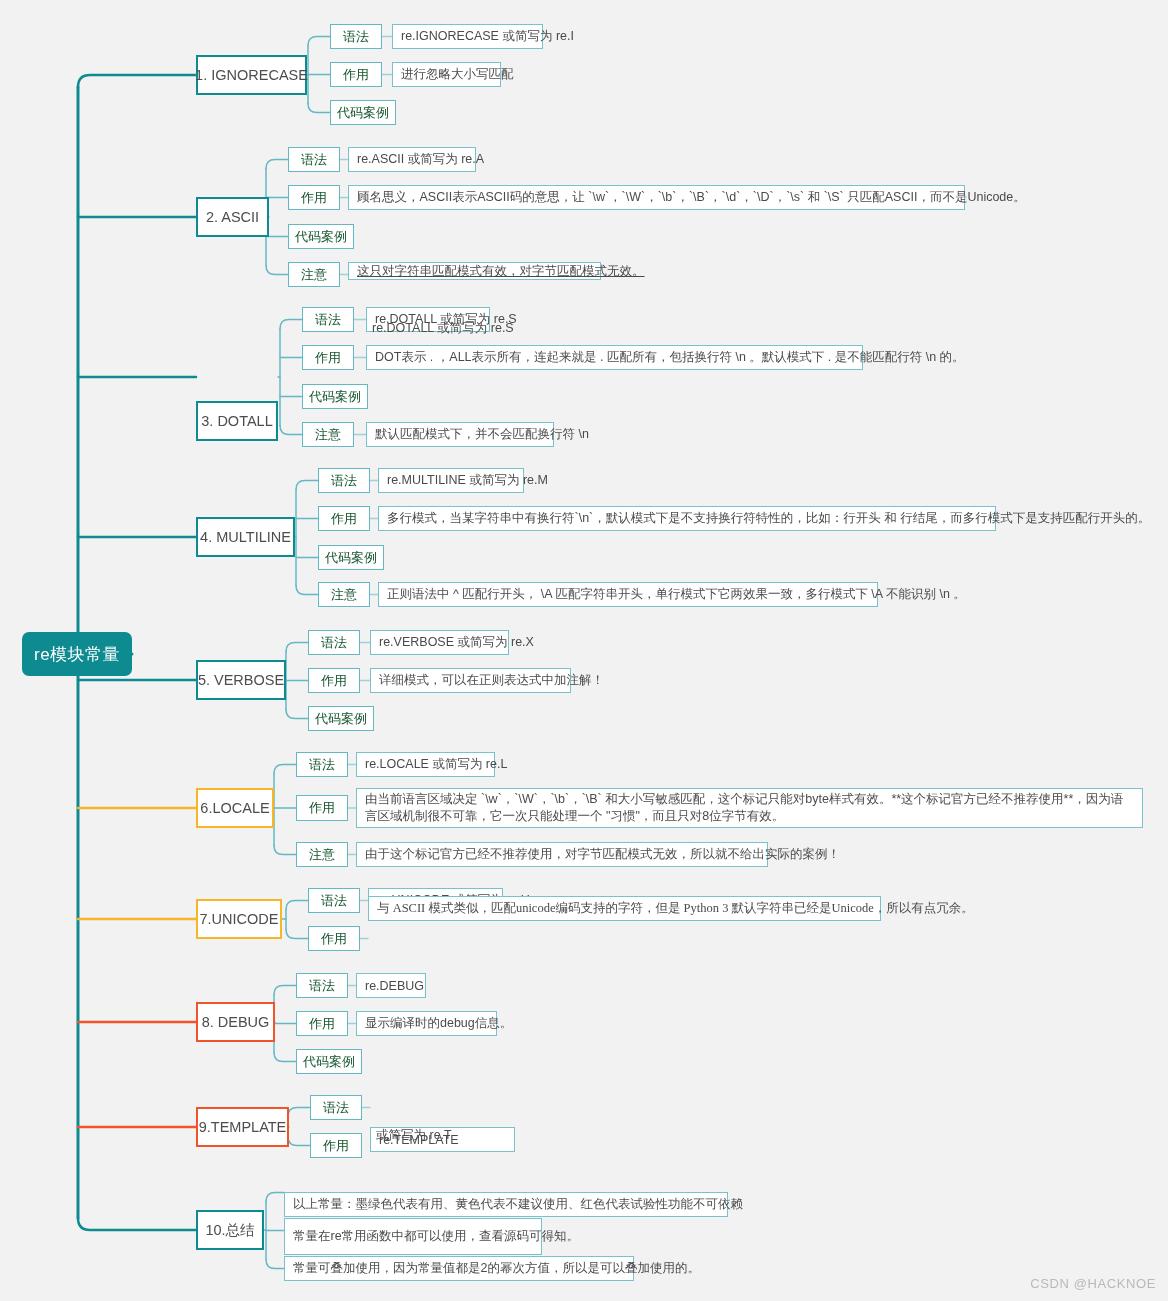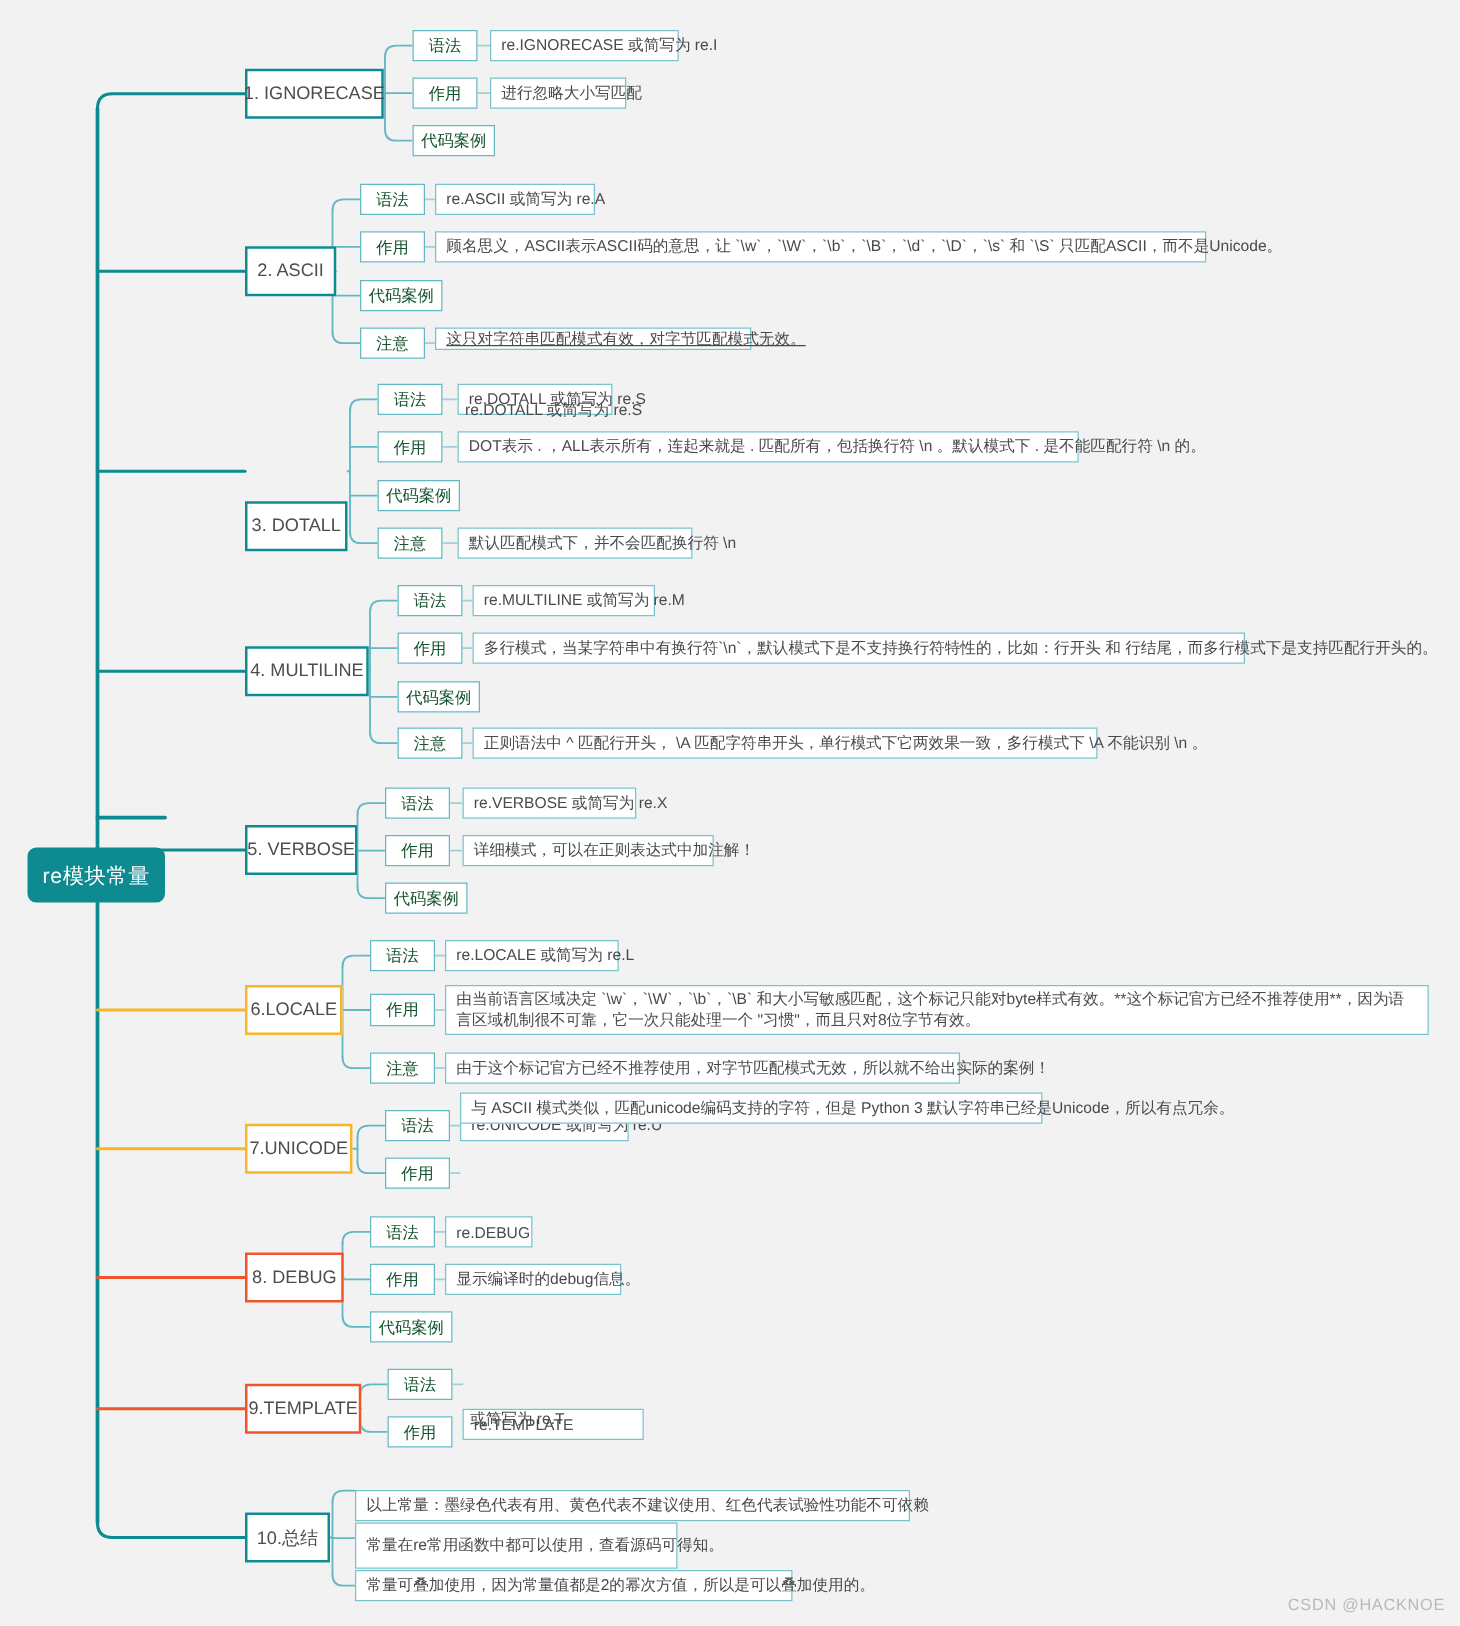--- a/index.html
+++ b/index.html
@@ -125,21 +125,21 @@
       <path d="M 288 1116.5 Q 288 1107.5 297 1107.5 H 310" fill="none" stroke="#63b8c4" stroke-width="1.5" stroke-linecap="round" stroke-linejoin="round"></path>
       <path d="M 362 1107.5 H 370" fill="none" stroke="#9ed1d8" stroke-width="1.3" stroke-linecap="round" stroke-linejoin="round"></path>
       <path d="M 288 1136.5 Q 288 1145.5 297 1145.5 H 310" fill="none" stroke="#63b8c4" stroke-width="1.5" stroke-linecap="round" stroke-linejoin="round"></path>
       <path d="M 264 1230 H 266" fill="none" stroke="#63b8c4" stroke-width="1.5" stroke-linecap="round" stroke-linejoin="round"></path>
       <path d="M 266 1201.5 V 1259.5" fill="none" stroke="#63b8c4" stroke-width="1.5" stroke-linecap="round" stroke-linejoin="round"></path>
       <path d="M 266 1201.5 Q 266 1192.5 275 1192.5 H 284" fill="none" stroke="#63b8c4" stroke-width="1.5" stroke-linecap="round" stroke-linejoin="round"></path>
       <path d="M 266 1230.5 H 284" fill="none" stroke="#63b8c4" stroke-width="1.5" stroke-linecap="round" stroke-linejoin="round"></path>
       <path d="M 266 1259.5 Q 266 1268.5 275 1268.5 H 284" fill="none" stroke="#63b8c4" stroke-width="1.5" stroke-linecap="round" stroke-linejoin="round"></path>
     </svg>
   <div id="nodes">
-      <div class="node root" style="left: 22px; top: 632px; width: 110px; height: 44px; margin-top: 46px;">re模块常量</div>
+      <div class="node root" style="left: 22px; top: 632px; width: 110px; height: 44px;">re模块常量</div>
       <div class="node lvl1" style="left: 196px; top: 55px; width: 111px; height: 40px;">1. IGNORECASE</div>
       <div class="node lvl1" style="left: 196px; top: 197px; width: 73px; height: 40px;">2. ASCII</div>
       <div class="node lvl1" style="left: 196px; top: 357px; width: 82px; height: 40px; margin-top: 44px;">3. DOTALL</div>
       <div class="node lvl1" style="left: 196px; top: 517px; width: 99px; height: 40px;">4. MULTILINE</div>
       <div class="node lvl1" style="left: 196px; top: 660px; width: 90px; height: 40px;">5. VERBOSE</div>
       <div class="node lvl1 amber" style="left: 196px; top: 788px; width: 78px; height: 40px;">6.LOCALE</div>
       <div class="node lvl1 amber" style="left: 196px; top: 899px; width: 86px; height: 40px;">7.UNICODE</div>
       <div class="node lvl1 red" style="left: 196px; top: 1002px; width: 79px; height: 40px;">8. DEBUG</div>
       <div class="node lvl1 red" style="left: 196px; top: 1107px; width: 93px; height: 40px;">9.TEMPLATE</div>
       <div class="node lvl1" style="left: 196px; top: 1210px; width: 68px; height: 40px;">10.总结</div>
@@ -177,21 +177,21 @@
       <div class="node lvl2" style="left: 308px; top: 706px; width: 66px; height: 25px;">代码案例</div>
       <div class="node lvl2" style="left: 296px; top: 752px; width: 52px; height: 25px;">语法</div>
       <div class="node leaf" style="left: 356px; top: 752px; width: 139px; height: 25px;">re.LOCALE 或简写为 re.L</div>
       <div class="node lvl2" style="left: 296px; top: 795px; width: 52px; height: 26px;">作用</div>
       <div class="node leaf wrap" style="left: 356px; top: 788px; width: 787px; height: 40px;">由当前语言区域决定 `\w`，`\W`，`\b`，`\B` 和大小写敏感匹配，这个标记只能对byte样式有效。**这个标记官方已经不推荐使用**，因为语言区域机制很不可靠，它一次只能处理一个 "习惯"，而且只对8位字节有效。</div>
       <div class="node lvl2" style="left: 296px; top: 842px; width: 52px; height: 25px;">注意</div>
       <div class="node leaf" style="left: 356px; top: 842px; width: 412px; height: 25px;">由于这个标记官方已经不推荐使用，对字节匹配模式无效，所以就不给出实际的案例！</div>
       <div class="node lvl2" style="left: 308px; top: 888px; width: 52px; height: 25px;">语法</div>
       <div class="node leaf" style="left: 368px; top: 888px; width: 135px; height: 25px;">re.UNICODE 或简写为 re.U</div>
       <div class="node lvl2" style="left: 308px; top: 926px; width: 52px; height: 25px;">作用</div>
-      <div class="node leaf" style="left: 368px; top: 874px; width: 466px; height: 25px;">与 ASCII 模式类似，匹配unicode编码支持的字符，但是 Python 3 默认字符串已经是Unicode，所以有点冗余。</div>
+      <div class="node leaf" style="left: 368px; top: 896px; width: 513px; height: 25px; font-family: Liberation Serif, serif;">与 ASCII 模式类似，匹配unicode编码支持的字符，但是 Python 3 默认字符串已经是Unicode，所以有点冗余。</div>
       <div class="node lvl2" style="left: 296px; top: 973px; width: 52px; height: 25px;">语法</div>
       <div class="node leaf" style="left: 356px; top: 973px; width: 70px; height: 25px;">re.DEBUG</div>
       <div class="node lvl2" style="left: 296px; top: 1011px; width: 52px; height: 25px;">作用</div>
       <div class="node leaf" style="left: 356px; top: 1011px; width: 141px; height: 25px;">显示编译时的debug信息。</div>
       <div class="node lvl2" style="left: 296px; top: 1049px; width: 66px; height: 25px;">代码案例</div>
       <div class="node lvl2" style="left: 310px; top: 1095px; width: 52px; height: 25px;">语法</div>
       <div class="node leaf" style="left: 370px; top: 1095px; width: 145px; height: 25px; margin-top: 32px;">re.TEMPLATE</div>
       <div class="floating" style="left: 376px; top: 1127px;">或简写为 re.T</div>
       <div class="node lvl2" style="left: 310px; top: 1133px; width: 52px; height: 25px;">作用</div>
       <div class="node leaf" style="left: 284px; top: 1192px; width: 444px; height: 25px;">以上常量：墨绿色代表有用、黄色代表不建议使用、红色代表试验性功能不可依赖</div>

